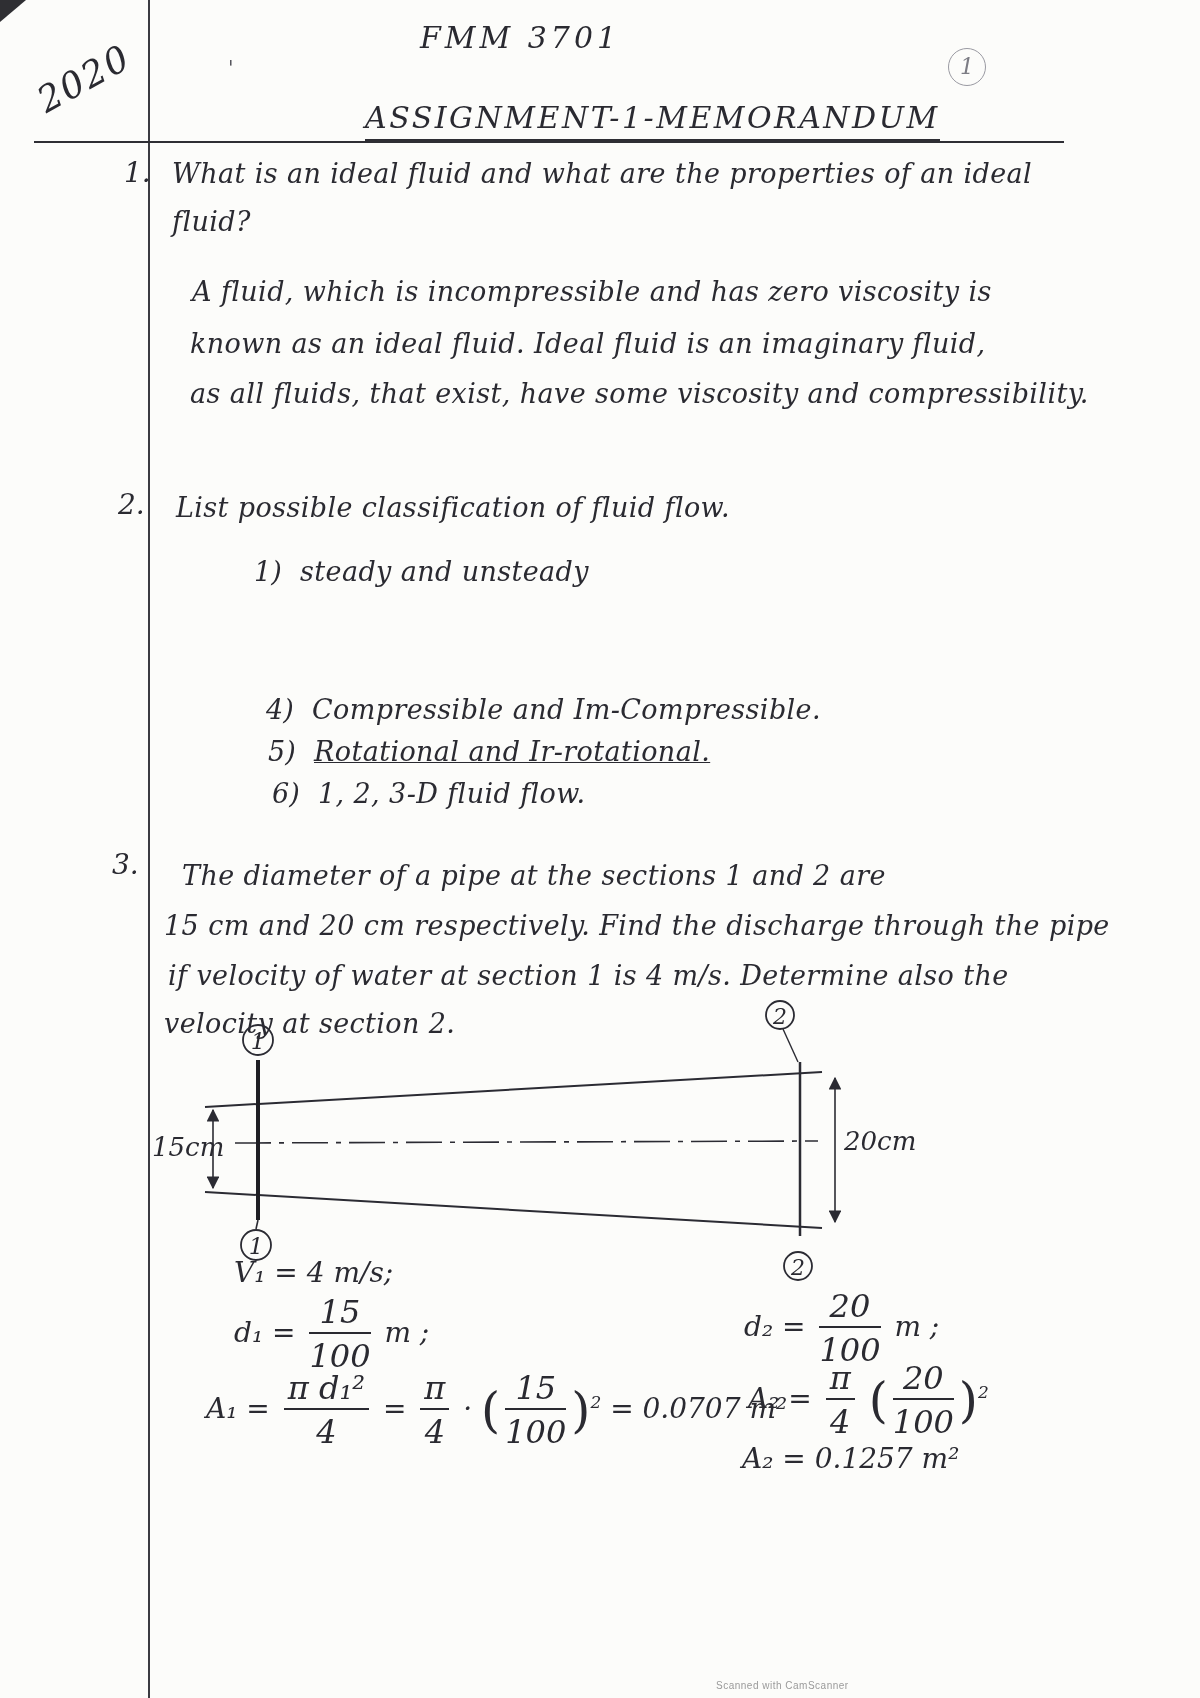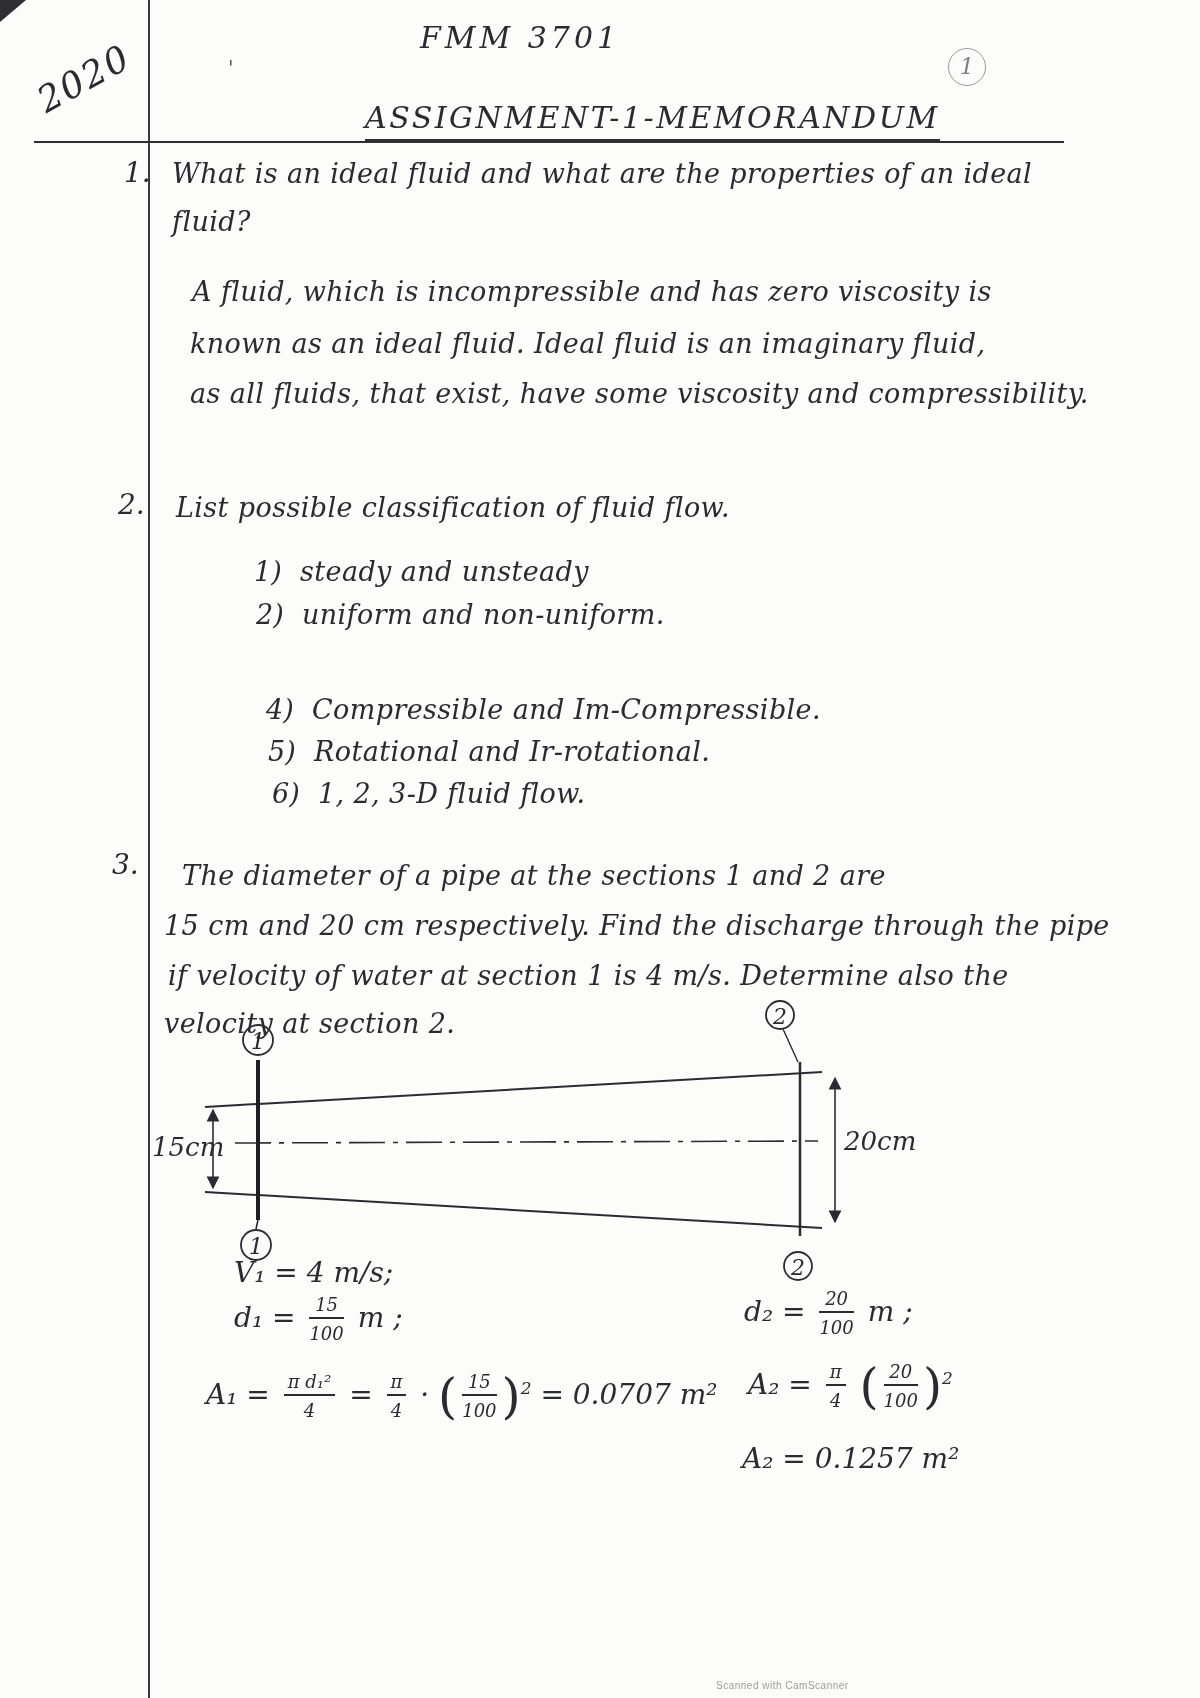--- a/index.html
+++ b/index.html
@@ -19,21 +19,21 @@
   .page-badge { left:948px; top:48px; width:38px; height:38px; border:1.6px solid #9a9aa2;
     border-radius:50%; color:#7c7c84; font-size:22px; text-align:center; line-height:36px; }
   .doc-title { left:365px; top:100px; font-size:30px; letter-spacing:2.5px;
     border-bottom:2px solid #2e2e34; padding-bottom:4px; }
   .stray-mark { left:228px; top:56px; font-size:20px; color:#55555c; }
   .qnum { font-size:28px; }
   .line { font-size:27px; letter-spacing:0.4px; }
   .marker { display:inline-block; width:46px; font-size:27px; }
   .item-text { font-size:27px; letter-spacing:0.4px; }
   .formula { font-size:28px; }
-  .frac { display:inline-block; vertical-align:middle; text-align:center; line-height:1.05; margin:0 5px; font-size:18px; }
+  .frac { display:inline-block; vertical-align:middle; text-align:center; line-height:1.05; margin:0 5px; font-size:32px; }
   .frac .num { display:block; border-bottom:2px solid #2a2a31; padding:0 4px 2px; }
   .frac .den { display:block; padding-top:6px;font-style:italic; }
   .paren { font-size:1.75em; font-style:normal; vertical-align:middle; line-height:1; }
   .pow { font-size:17px; vertical-align:super; }
   svg text { font-family:"DejaVu Serif", serif; font-style:italic; fill:#2a2a31; }
   .watermark { left:716px; top:1680px; font-family:"Liberation Sans", sans-serif; font-style:normal;
     font-size:10px; color:#9a9a9a; letter-spacing:0.5px; }
 </style>
 </head>
 <body>
@@ -56,27 +56,24 @@
   <div class="abs line" style="left:190px; top:328px;">known as an ideal fluid. Ideal fluid is an imaginary fluid,</div>
   <div class="abs line" style="left:192px; top:276px;">A fluid, which is incompressible and has zero viscosity is</div>
   <div class="abs line" style="left:190px; top:378px;">as all fluids, that exist, have some viscosity and compressibility.</div>
 
   <div class="abs qnum" style="left:118px; top:488px;">2.</div>
   <div class="abs line" style="left:176px; top:492px;">List possible classification of fluid flow.</div>
 
   <div class="abs" style="left:254px; top:556px;">
     <span class="marker">1)</span><span class="item-text">steady and unsteady</span>
   </div>
-  <div class="abs" style="left:256px; top:599px;">
-    <span class="marker">2)</span><span class="item-text">uniform and non-uniform.</span>
-  </div>
   <div class="abs" style="left:266px; top:694px;">
     <span class="marker">4)</span><span class="item-text">Compressible and Im-Compressible.</span>
   </div>
-  <div class="abs" style="left:268px; top:736px;">
+  <div class="abs" style="left:268px; top:736px;text-decoration:underline;">
     <span class="marker">5)</span><span class="item-text">Rotational and Ir-rotational.</span>
   </div>
   <div class="abs" style="left:272px; top:778px;">
     <span class="marker">6)</span><span class="item-text">1, 2, 3-D fluid flow.</span>
   </div>
 
   <div class="abs qnum" style="left:112px; top:848px;">3.</div>
   <div class="abs line" style="left:182px; top:860px;">The diameter of a pipe at the sections 1 and 2 are</div>
   <div class="abs line" style="left:164px; top:910px;">15 cm and 20 cm respectively. Find the discharge through the pipe</div>
   <div class="abs line" style="left:168px; top:960px;">if velocity of water at section 1 is 4 m/s. Determine also the</div>

